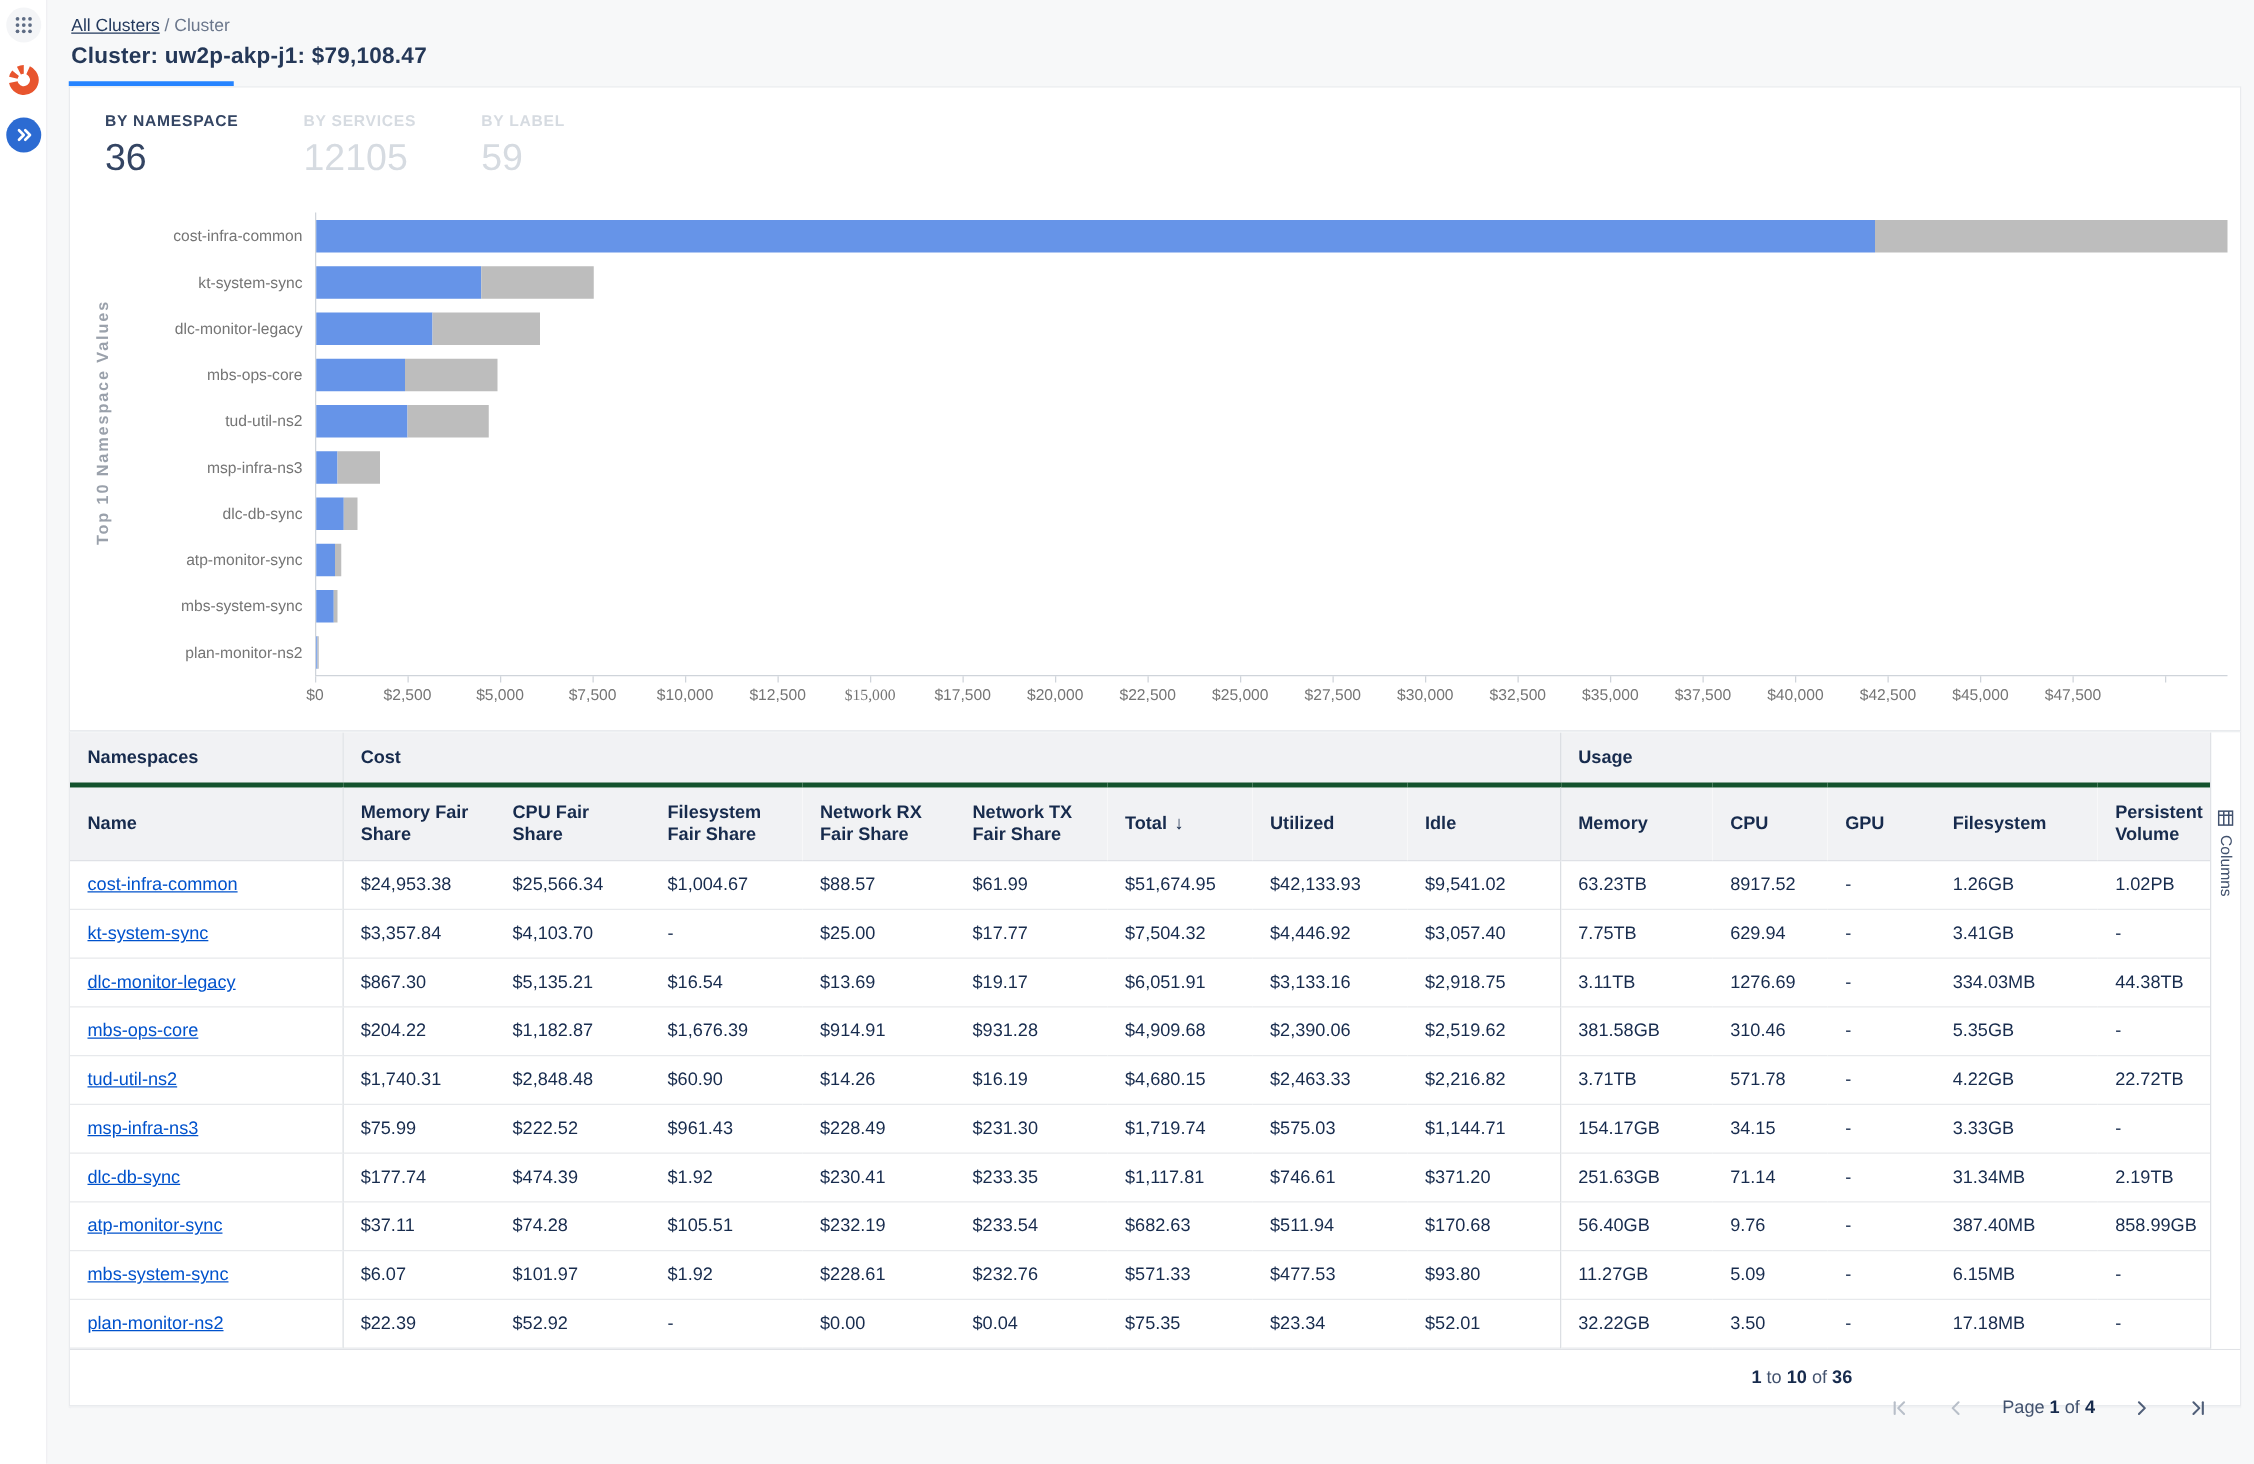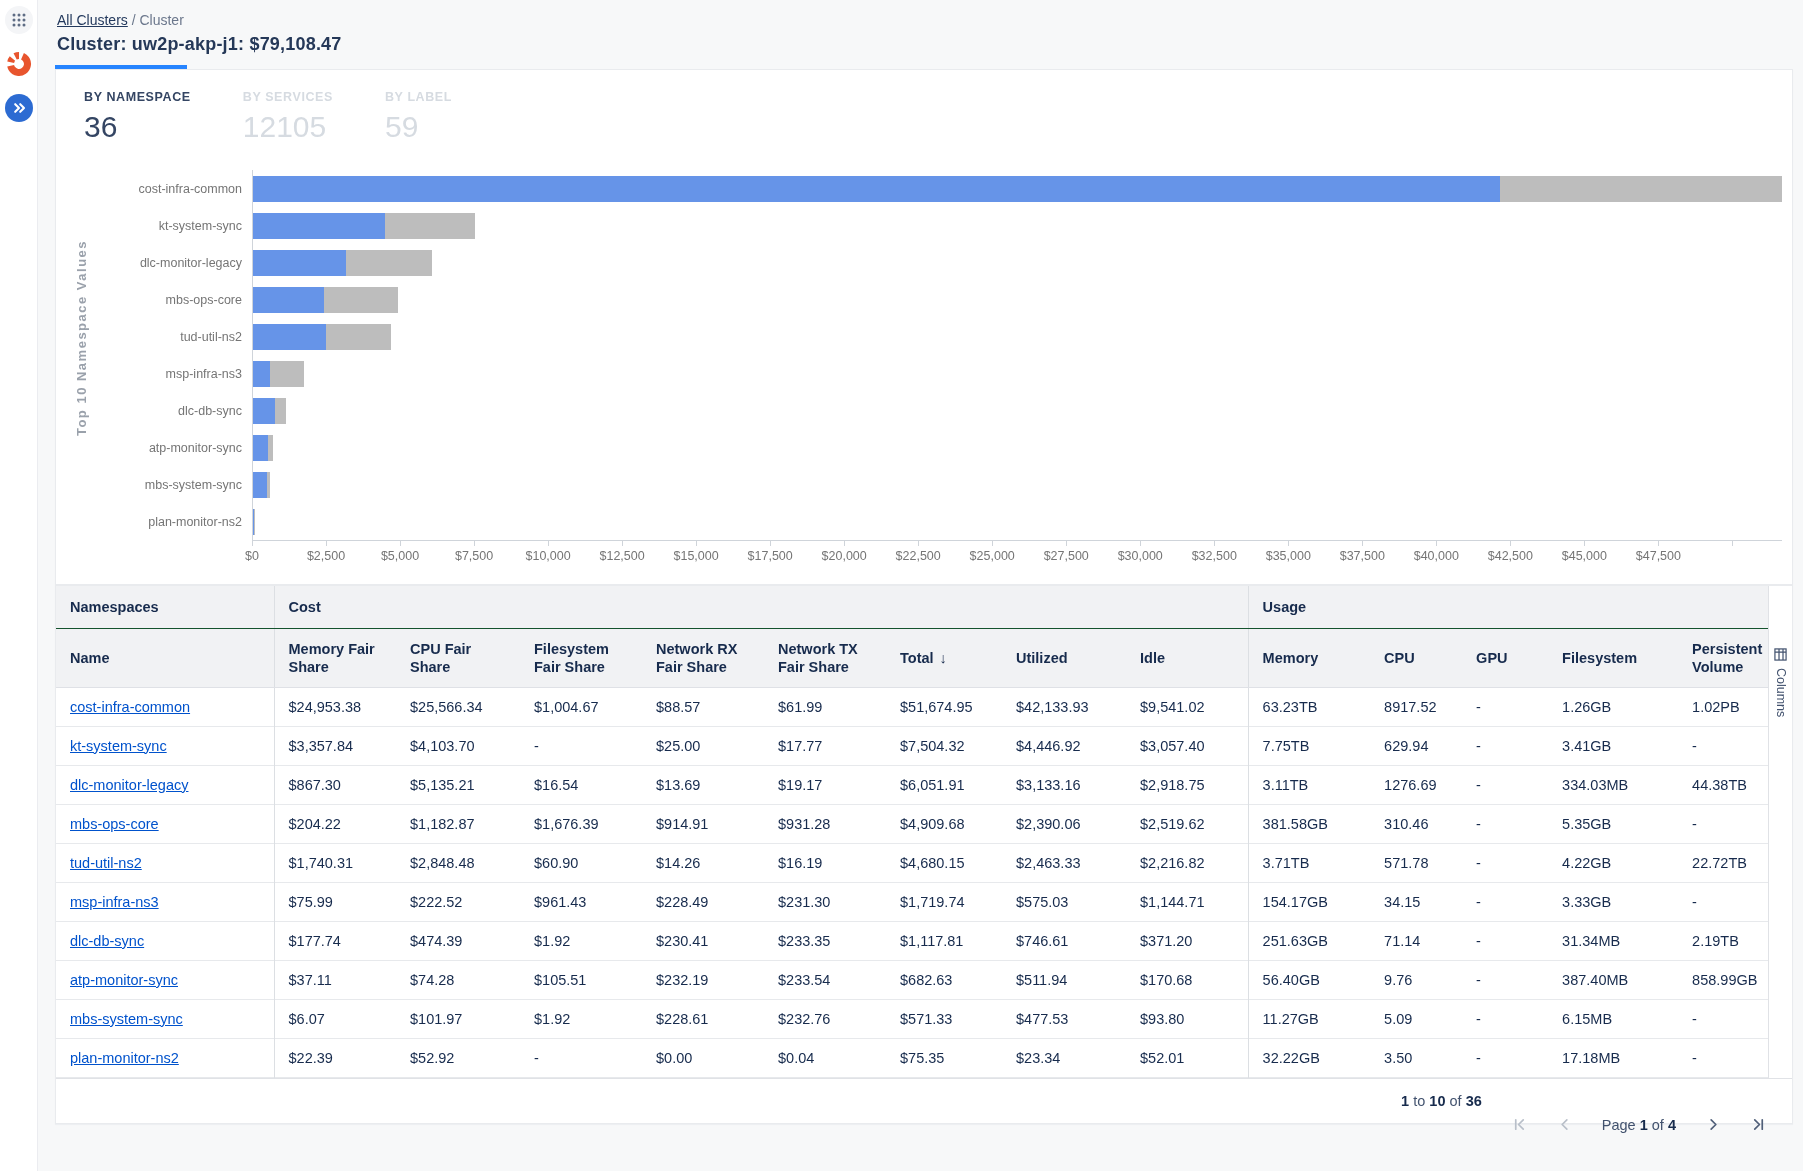--- a/index.html
+++ b/index.html
@@ -57,21 +57,21 @@
   .table-card { position:relative; }
   .table-clip { overflow:hidden; margin-right:24px; }
   table.data { width:1690px; border-collapse:collapse; table-layout:fixed; }
   col.c1{width:218px} col.c2{width:122px} col.c3{width:124px} col.c4{width:122px}
   col.c5{width:122px} col.c6{width:122px} col.c7{width:116px} col.c8{width:124px}
   col.c9{width:122px} col.c10{width:122px} col.c11{width:92px} col.c12{width:86px}
   col.c13{width:130px} col.c14{width:108px}
   table.data th, table.data td { text-align:left; font-size:14.5px; white-space:nowrap;
     overflow:hidden; padding:11px 14px; }
   tr.group-row th { background:#f1f2f4; font-weight:600; color:#172b4d; height:42px;
-    border-bottom:1px solid #14532d; cursor:default; }
+    border-bottom:4px solid #14532d; cursor:default; }
   tr.head-row th { background:#f1f2f4; font-weight:600; color:#172b4d; white-space:normal;
     line-height:1.25; height:56px; vertical-align:middle; border-bottom:1px solid #dfe1e6;
     cursor:pointer; }
   tr.group-row th.g-sep, tr.head-row th.h-sep, td.b-sep { border-left:1px solid #dcdfe3; }
   tbody tr { border-bottom:1px solid #e7e9ec; background:#fff; }
   tbody td { color:#172b4d; }
   tbody a { color:#0052cc; text-decoration:underline; cursor:pointer; }
   .sort-arrow { font-weight:400; margin-left:2px; }
 
   
@@ -211,21 +211,21 @@
           <div class="ticklabel" style="left: 4.83793%;">$2,500</div>
           <div class="tickmark" style="left: 9.67587%;"></div>
           <div class="ticklabel" style="left: 9.67587%;">$5,000</div>
           <div class="tickmark" style="left: 14.5138%;"></div>
           <div class="ticklabel" style="left: 14.5138%;">$7,500</div>
           <div class="tickmark" style="left: 19.3517%;"></div>
           <div class="ticklabel" style="left: 19.3517%;">$10,000</div>
           <div class="tickmark" style="left: 24.1897%;"></div>
           <div class="ticklabel" style="left: 24.1897%;">$12,500</div>
           <div class="tickmark" style="left: 29.0276%;"></div>
-          <div class="ticklabel" style="left: 29.0276%;">$15,000</div>
+          <div class="ticklabel" style="left: 29.0276%; font-family: Liberation Serif, serif;">$15,000</div>
           <div class="tickmark" style="left: 33.8655%;"></div>
           <div class="ticklabel" style="left: 33.8655%;">$17,500</div>
           <div class="tickmark" style="left: 38.7035%;"></div>
           <div class="ticklabel" style="left: 38.7035%;">$20,000</div>
           <div class="tickmark" style="left: 43.5414%;"></div>
           <div class="ticklabel" style="left: 43.5414%;">$22,500</div>
           <div class="tickmark" style="left: 48.3793%;"></div>
           <div class="ticklabel" style="left: 48.3793%;">$25,000</div>
           <div class="tickmark" style="left: 53.2173%;"></div>
           <div class="ticklabel" style="left: 53.2173%;">$27,500</div>

